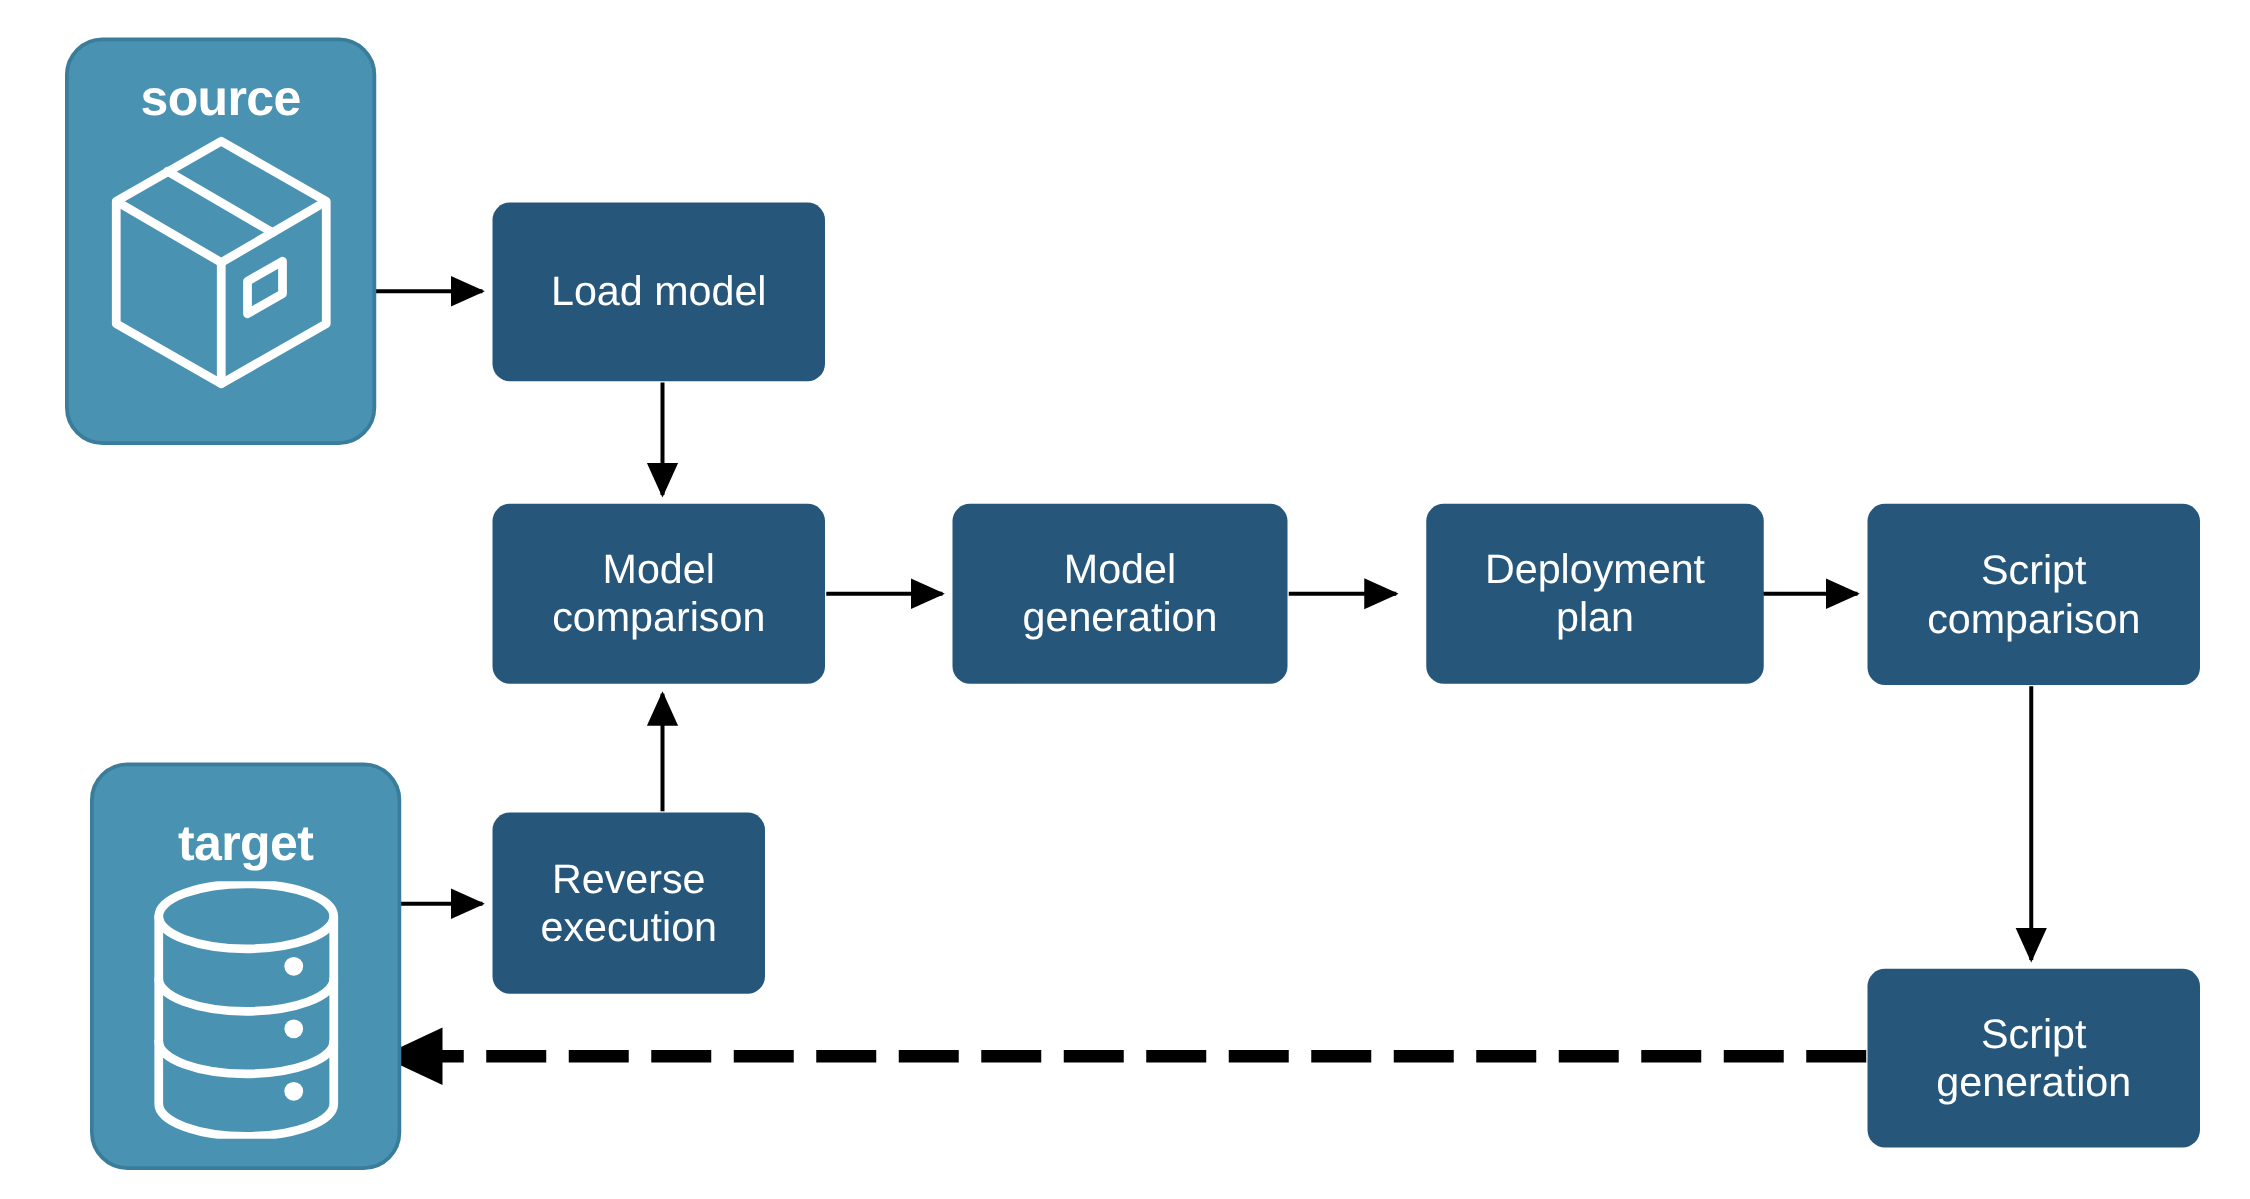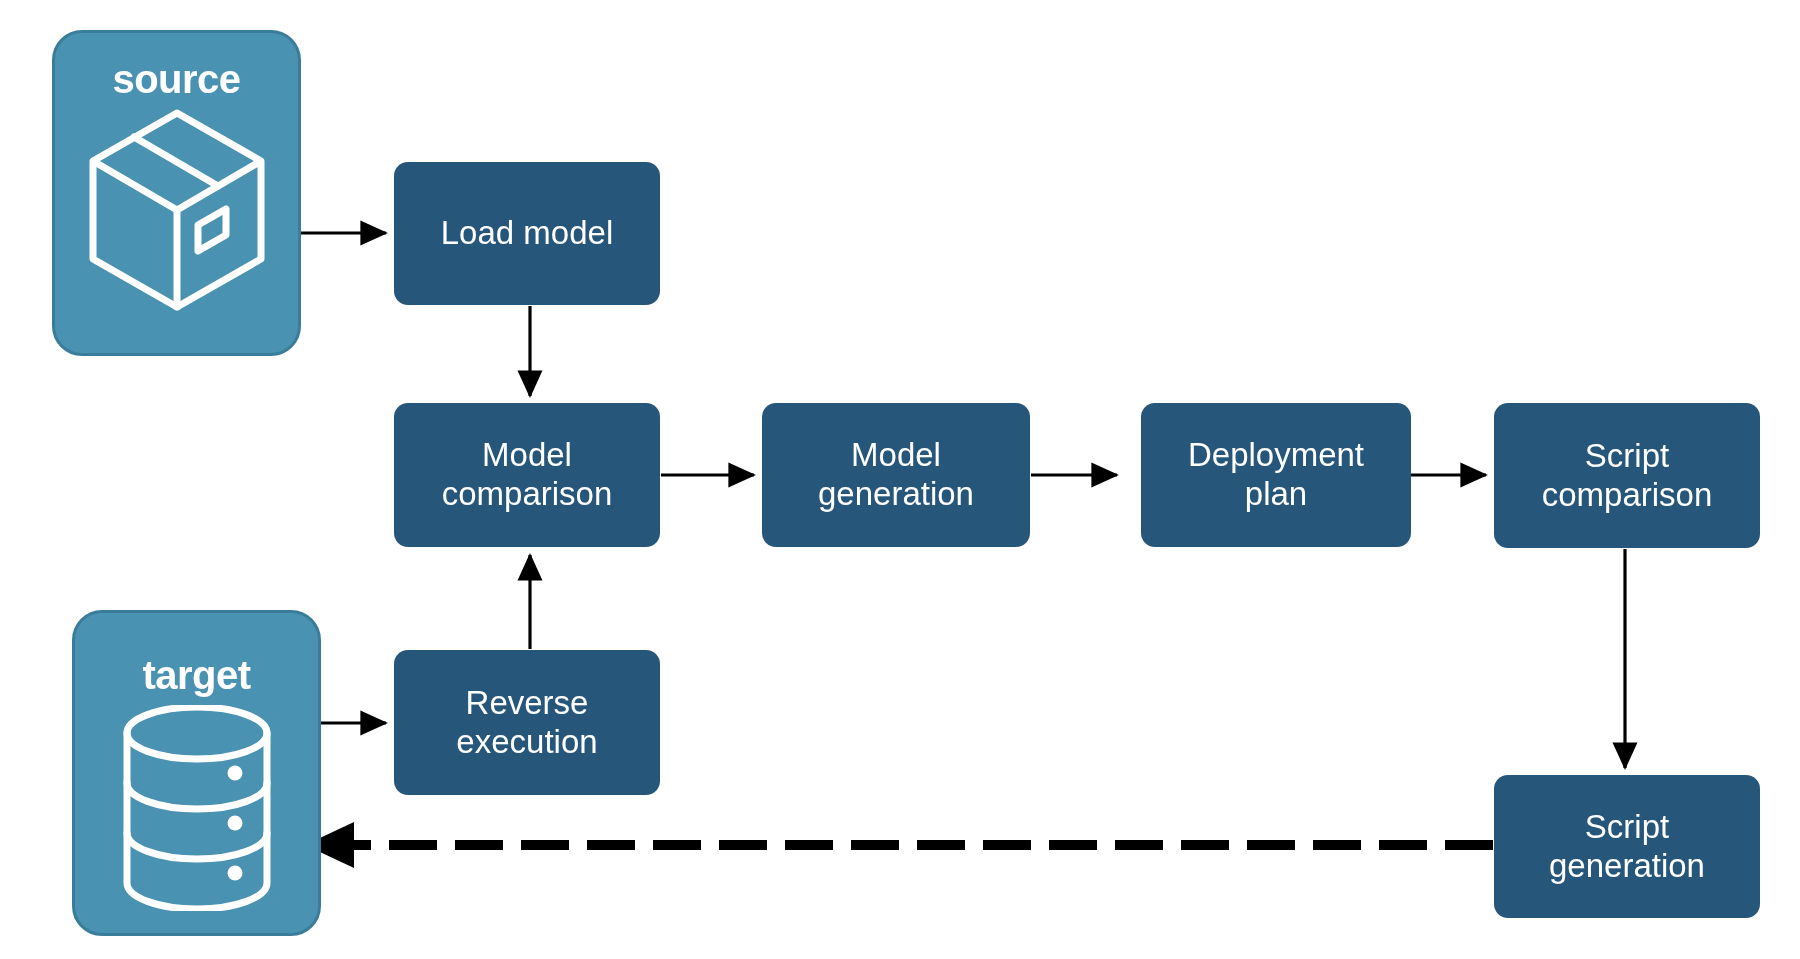--- a/index.html
+++ b/index.html
@@ -160,21 +160,21 @@
     </div>
   </div>
 
   <div class="proc" style="left:1494px; top:403px; width:266px; height:145px;">
     <div>
       <span>Script</span>
       <span>comparison</span>
     </div>
   </div>
 
-  <div class="proc" style="left:394px; top:650px; width:266px; height:145px;">
+  <div class="proc" style="left:394px; top:650px; width:218px; height:145px;">
     <div>
       <span>Reverse</span>
       <span>execution</span>
     </div>
   </div>
 
   <div class="proc" style="left:1494px; top:775px; width:266px; height:143px;">
     <div>
       <span>Script</span>
       <span>generation</span>

